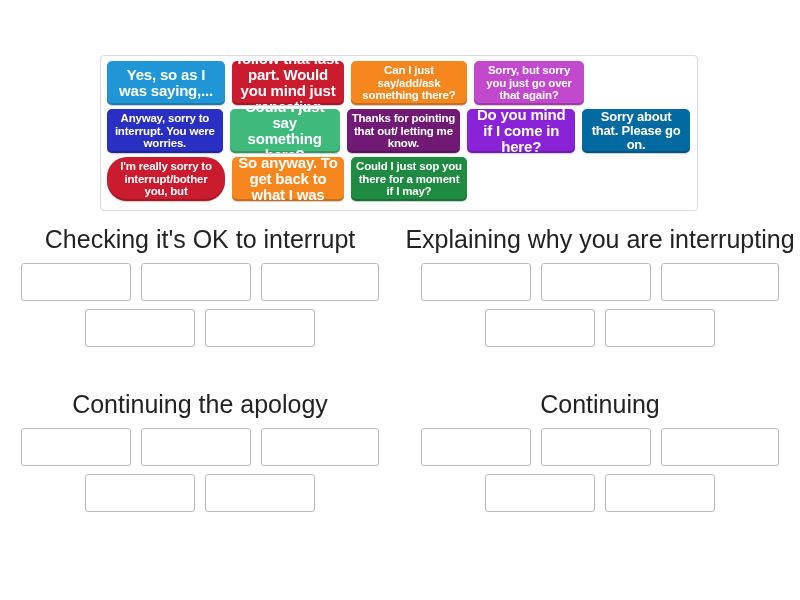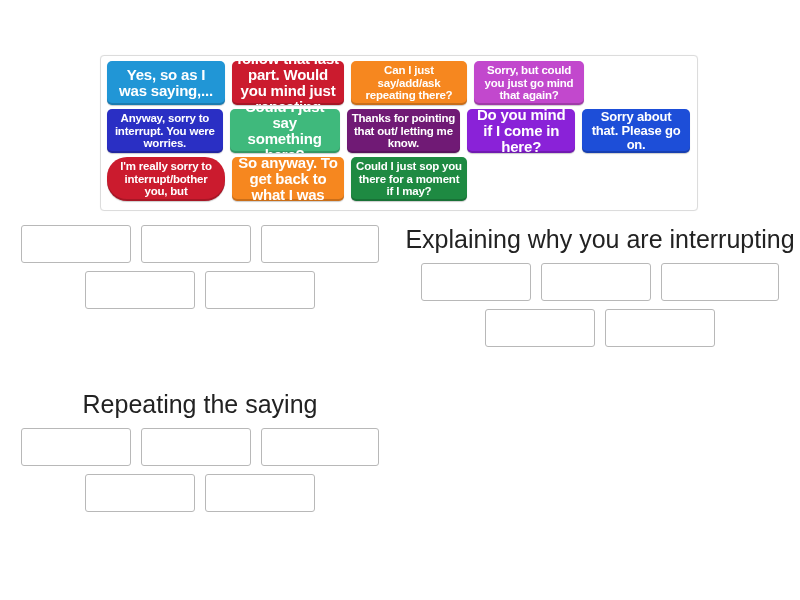--- a/index.html
+++ b/index.html
@@ -123,39 +123,40 @@
 </style>
 </head>
 <body>
 
 <div id="app">
 
   <div class="tile-bank" id="tile-bank">
       <div class="tile-row">
         <div class="tile w-118 fs-15" style="background: rgb(33, 150, 214);">Yes, so as I was saying,...</div>
         <div class="tile w-112 fs-11" style="background: rgb(203, 27, 46);">I didn't quite follow that last part. Would you mind just repeating it/that?</div>
-        <div class="tile w-116 fs-12" style="background: rgb(246, 135, 31);">Can I just say/add/ask repeating there?</div>
-        <div class="tile w-110 fs-12" style="background: rgb(194, 72, 205);">Sorry, but could you just go mind that again?</div>
+        <div class="tile w-116 fs-12" style="background: rgb(246, 135, 31);">Can I just say/add/ask something there?</div>
+        <div class="tile w-110 fs-12" style="background: rgb(194, 72, 205);">Sorry, but sorry you just go over that again?</div>
       </div>
       <div class="tile-row">
         <div class="tile w-118 fs-12" style="background: rgb(42, 47, 196);">Anyway, sorry to interrupt. You were worries.</div>
         <div class="tile w-112 fs-15" style="background: rgb(63, 185, 124);">Could I just say something here?</div>
         <div class="tile w-116 fs-12" style="background: #701a75;">Thanks for pointing that out/ letting me know.</div>
         <div class="tile w-110 fs-15" style="background: rgb(138, 34, 216);">Do you mind if I come in here?</div>
-        <div class="tile w-110 fs-13" style="background: #1d4ed8;">Sorry about that. Please go on.</div>
+        <div class="tile w-110 fs-13" style="background: #0369a1;">Sorry about that. Please go on.</div>
       </div>
       <div class="tile-row">
         <div class="tile w-118 fs-12" style="background: rgb(203, 27, 46); border-radius: 20px;">I'm really sorry to interrupt/bother you, but</div>
         <div class="tile w-112 fs-11" style="background: rgb(246, 135, 31);">No worries. So anyway. To get back to what I was saying, ...</div>
         <div class="tile w-116 fs-12" style="background: rgb(30, 138, 66);">Could I just sop you there for a moment if I may?</div>
       </div>
     </div>
 
   <div class="groups" id="groups">
       <div class="group" style="left: 5px; top: 0px;">
+        <div class="group-title">Checking it's OK to interrupt</div>
         <div class="slots">
           <div class="slot-row">
             <div class="slot"></div>
             <div class="slot"></div>
             <div class="slot wide"></div>
           </div>
           <div class="slot-row">
             <div class="slot"></div>
             <div class="slot"></div>
           </div>
@@ -169,21 +170,35 @@
             <div class="slot"></div>
             <div class="slot wide"></div>
           </div>
           <div class="slot-row">
             <div class="slot"></div>
             <div class="slot"></div>
           </div>
         </div>
       </div>
       <div class="group" style="left: 5px; top: 165px;">
-        <div class="group-title">Repeating the saying</div>
+        <div class="group-title">Continuing the apology</div>
+        <div class="slots">
+          <div class="slot-row">
+            <div class="slot"></div>
+            <div class="slot"></div>
+            <div class="slot wide"></div>
+          </div>
+          <div class="slot-row">
+            <div class="slot"></div>
+            <div class="slot"></div>
+          </div>
+        </div>
+      </div>
+      <div class="group" style="left: 405px; top: 165px;">
+        <div class="group-title">Continuing</div>
         <div class="slots">
           <div class="slot-row">
             <div class="slot"></div>
             <div class="slot"></div>
             <div class="slot wide"></div>
           </div>
           <div class="slot-row">
             <div class="slot"></div>
             <div class="slot"></div>
           </div>

